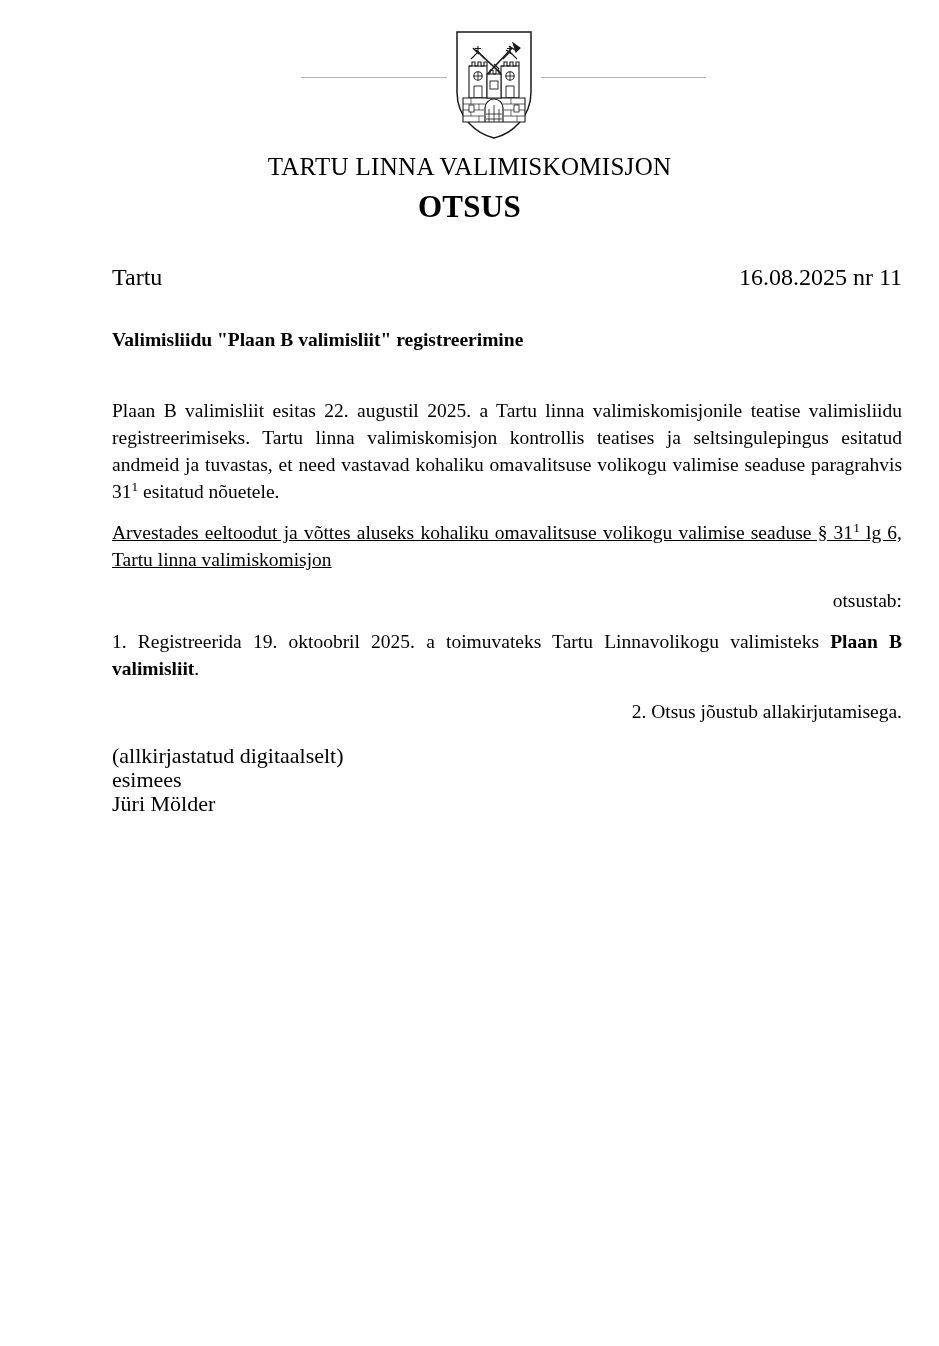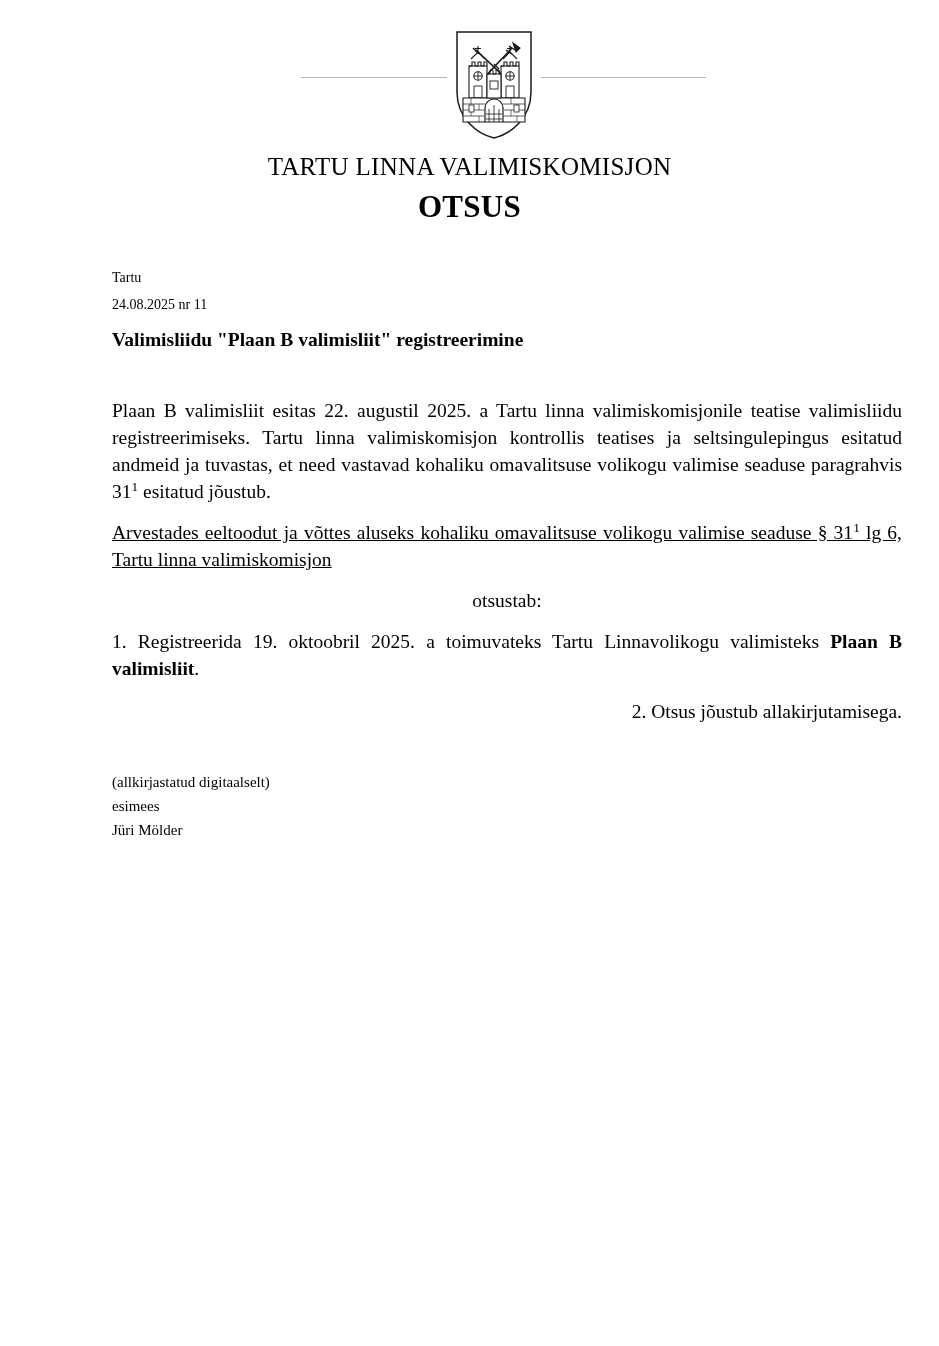--- a/index.html
+++ b/index.html
@@ -84,22 +84,21 @@
   }
 
   .meta-row {
     position: absolute;
     top: 264px;
     left: 0;
     width: 790px;
     display: flex;
     justify-content: space-between;
     align-items: baseline;
-    font-size: 14px;
-    flex-direction: column;
+    font-size: 24px;
   }
 
   .subject {
     position: absolute;
     top: 326px;
     left: 0;
     width: 790px;
     font-size: 19.5px;
     font-weight: bold;
     line-height: 27px;
@@ -110,30 +109,30 @@
     left: 0;
     width: 790px;
     margin: 0;
     text-align: justify;
     text-justify: inter-word;
     font-size: 19.5px;
     line-height: 27px;
   }
   p.p1 { top: 397px; }
   p.p2 { top: 519px; text-decoration: underline; }
-  p.p3 { top: 587px; text-align: center; }
+  p.p3 { top: 587px; text-align: right; }
   p.p4 { top: 628px; }
   p.p5 { top: 698px; text-align: right; }
 
   .sig-block {
     position: absolute;
     left: 0;
-    top: 770px;
-    width: 790px;
-    font-size: 15px;
+    top: 744px;
+    width: 790px;
+    font-size: 22px;
     line-height: 24px;
   }
   .sig-block div { white-space: pre; }
 
   sup {
     font-size: 0.68em;
     vertical-align: super;
     line-height: 0;
   }
   b { font-weight: bold; }
@@ -202,26 +201,26 @@
   </div>
 
   <div class="org-title">TARTU LINNA VALIMISKOMISJON</div>
 
   <div class="doc-type">OTSUS</div>
 
   <div class="body-col">
 
     <div class="meta-row">
       <span>Tartu</span>
-      <span>24.08.2025 nr 11</span>
+      <span>16.08.2025 nr 11</span>
     </div>
 
     <div class="subject">Valimisliidu "Plaan B valimisliit" registreerimine</div>
 
-    <p class="para p1"><span>Plaan B valimisliit esitas 22. augustil 2025. a Tartu linna valimiskomisjonile teatise valimisliidu registreerimiseks. Tartu linna valimiskomisjon kontrollis teatises ja seltsingulepingus esitatud andmeid ja tuvastas, et need vastavad kohaliku omavalitsuse volikogu valimise seaduse paragrahvis 31</span><sup>1</sup><span> esitatud jõustub.</span></p>
+    <p class="para p1"><span>Plaan B valimisliit esitas 22. augustil 2025. a Tartu linna valimiskomisjonile teatise valimisliidu registreerimiseks. Tartu linna valimiskomisjon kontrollis teatises ja seltsingulepingus esitatud andmeid ja tuvastas, et need vastavad kohaliku omavalitsuse volikogu valimise seaduse paragrahvis 31</span><sup>1</sup><span> esitatud nõuetele.</span></p>
 
     <p class="para p2"><span>Arvestades eeltoodut ja võttes aluseks kohaliku omavalitsuse volikogu valimise seaduse § 31</span><sup>1</sup><span> lg 6, Tartu linna valimiskomisjon</span></p>
 
     <p class="para p3">otsustab:</p>
 
     <p class="para p4"><span>1. Registreerida 19. oktoobril 2025. a toimuvateks Tartu Linnavolikogu valimisteks </span><b>Plaan B valimisliit</b><span>.</span></p>
 
     <p class="para p5">2. Otsus jõustub allakirjutamisega.</p>
 
     <div class="sig-block">

